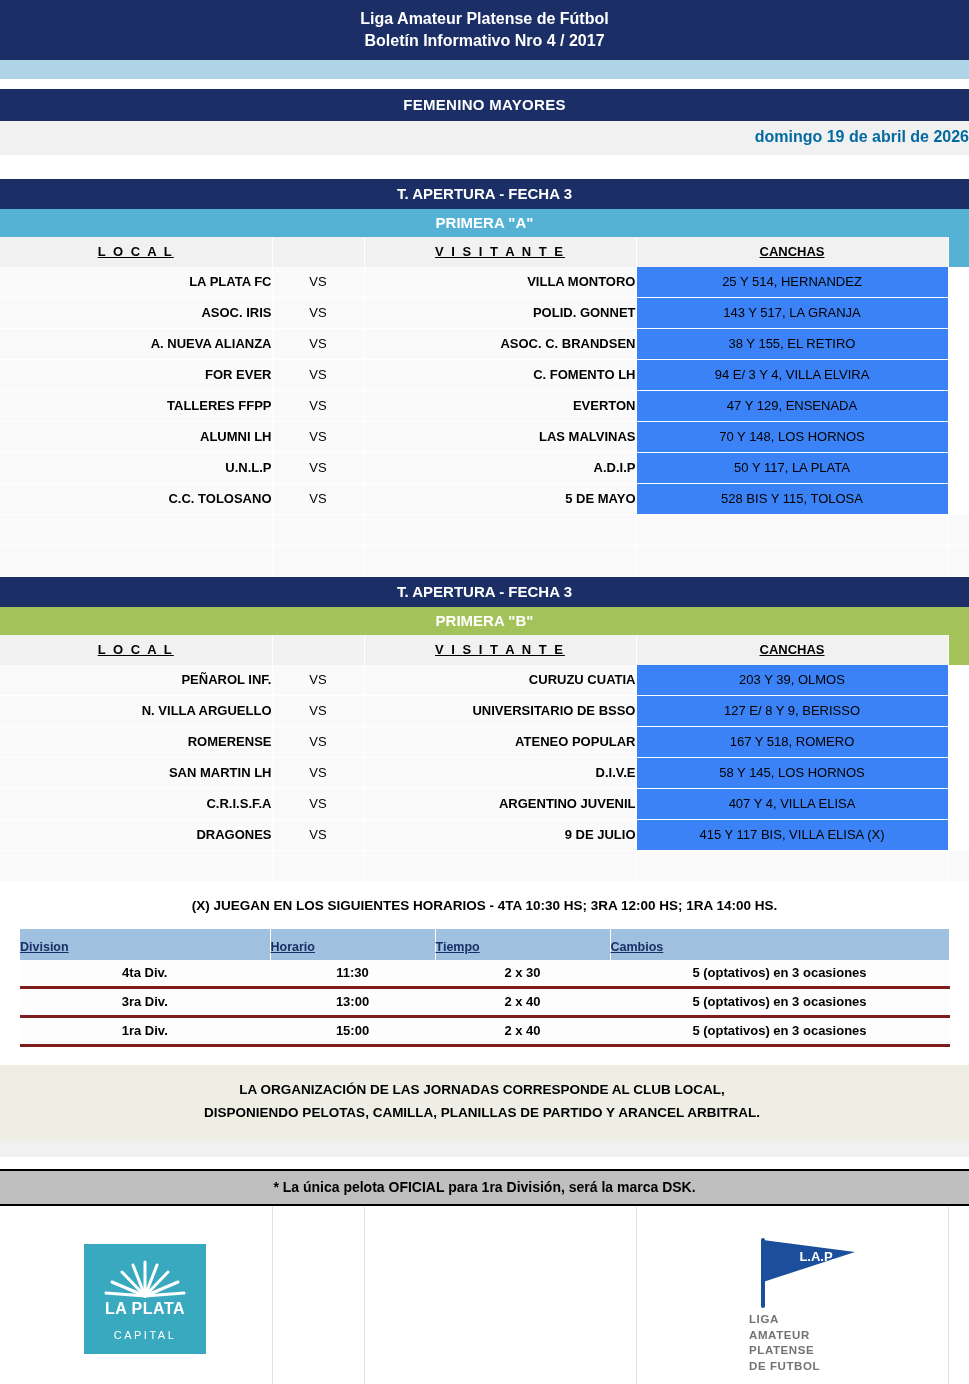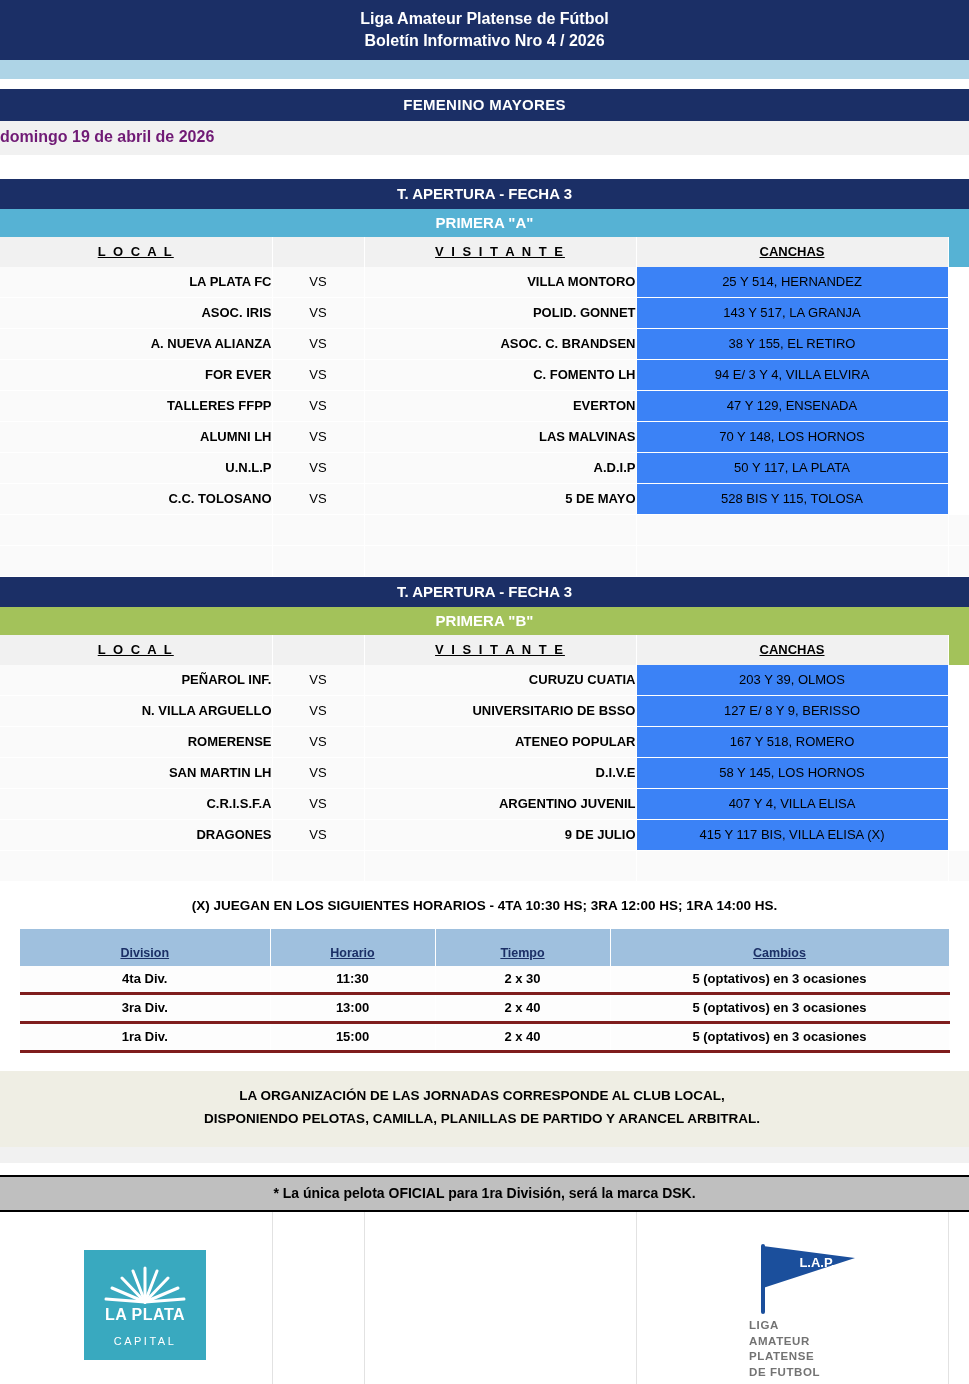--- a/index.html
+++ b/index.html
@@ -50,25 +50,25 @@
   .h-thin {
     height: 19px;
   }
   .sub-navy {
     padding: 7px 0 8px 0;
     font-size: 15px;
     letter-spacing: .3px;
   }
   .date-band {
     background: #f1f1f1;
-    text-align: left;
+    text-align: right;
     font-weight: bold;
     font-size: 16px;
     padding: 7px 0 9px 0;
-    color: #701a75;
+    color: #0369a1;
   }
   .spacer-white {
     height: 24px;
     background: #ffffff;
   }
 
   
   .section-title {
     background: #1b2f66;
     color: #fff;
@@ -152,22 +152,22 @@
   }
   table.sched col.s1 { width: 250px; }
   table.sched col.s2 { width: 165px; }
   table.sched col.s3 { width: 175px; }
   table.sched col.s4 { width: 339px; }
   table.sched th {
     background: #9fc0de;
     color: #1b2f66;
     font-size: 12.5px;
     font-weight: bold;
-    padding: 17px 0 6px 0;
-    text-align: center;
+    padding: 11px 0 6px 0;
+    text-align: left;
     border-right: 1px solid #ffffff;
   }
   table.sched th span { text-decoration: underline; }
   table.sched td {
     font-size: 13px;
     font-weight: bold;
     padding: 5px 0 6px 0;
     text-align: center;
     background: #fdfdfd;
     border-right: 1px solid #ffffff;
@@ -267,21 +267,21 @@
     background: #aed4e6;
   }
 </style>
 </head>
 <body>
 
 <div class="page">
 
   <div class="band navy title-block">
     <div>Liga Amateur Platense de Fútbol</div>
-    <div>Boletín Informativo Nro 4 / 2026</div>
+    <div>Boletín Informativo Nro 4 / 2017</div>
   </div>
   <div class="band lightblue-band h-thin"></div>
   <div class="band white-band" style="height:10px"></div>
   <div class="band navy sub-navy">FEMENINO MAYORES</div>
   <div class="band date-band">domingo 19 de abril de 2026</div>
   <div class="spacer-white"></div>
 
   <div class="band section-title">T. APERTURA - FECHA 3</div>
   <div class="band cat-band cat-a">PRIMERA "A"</div>
 

